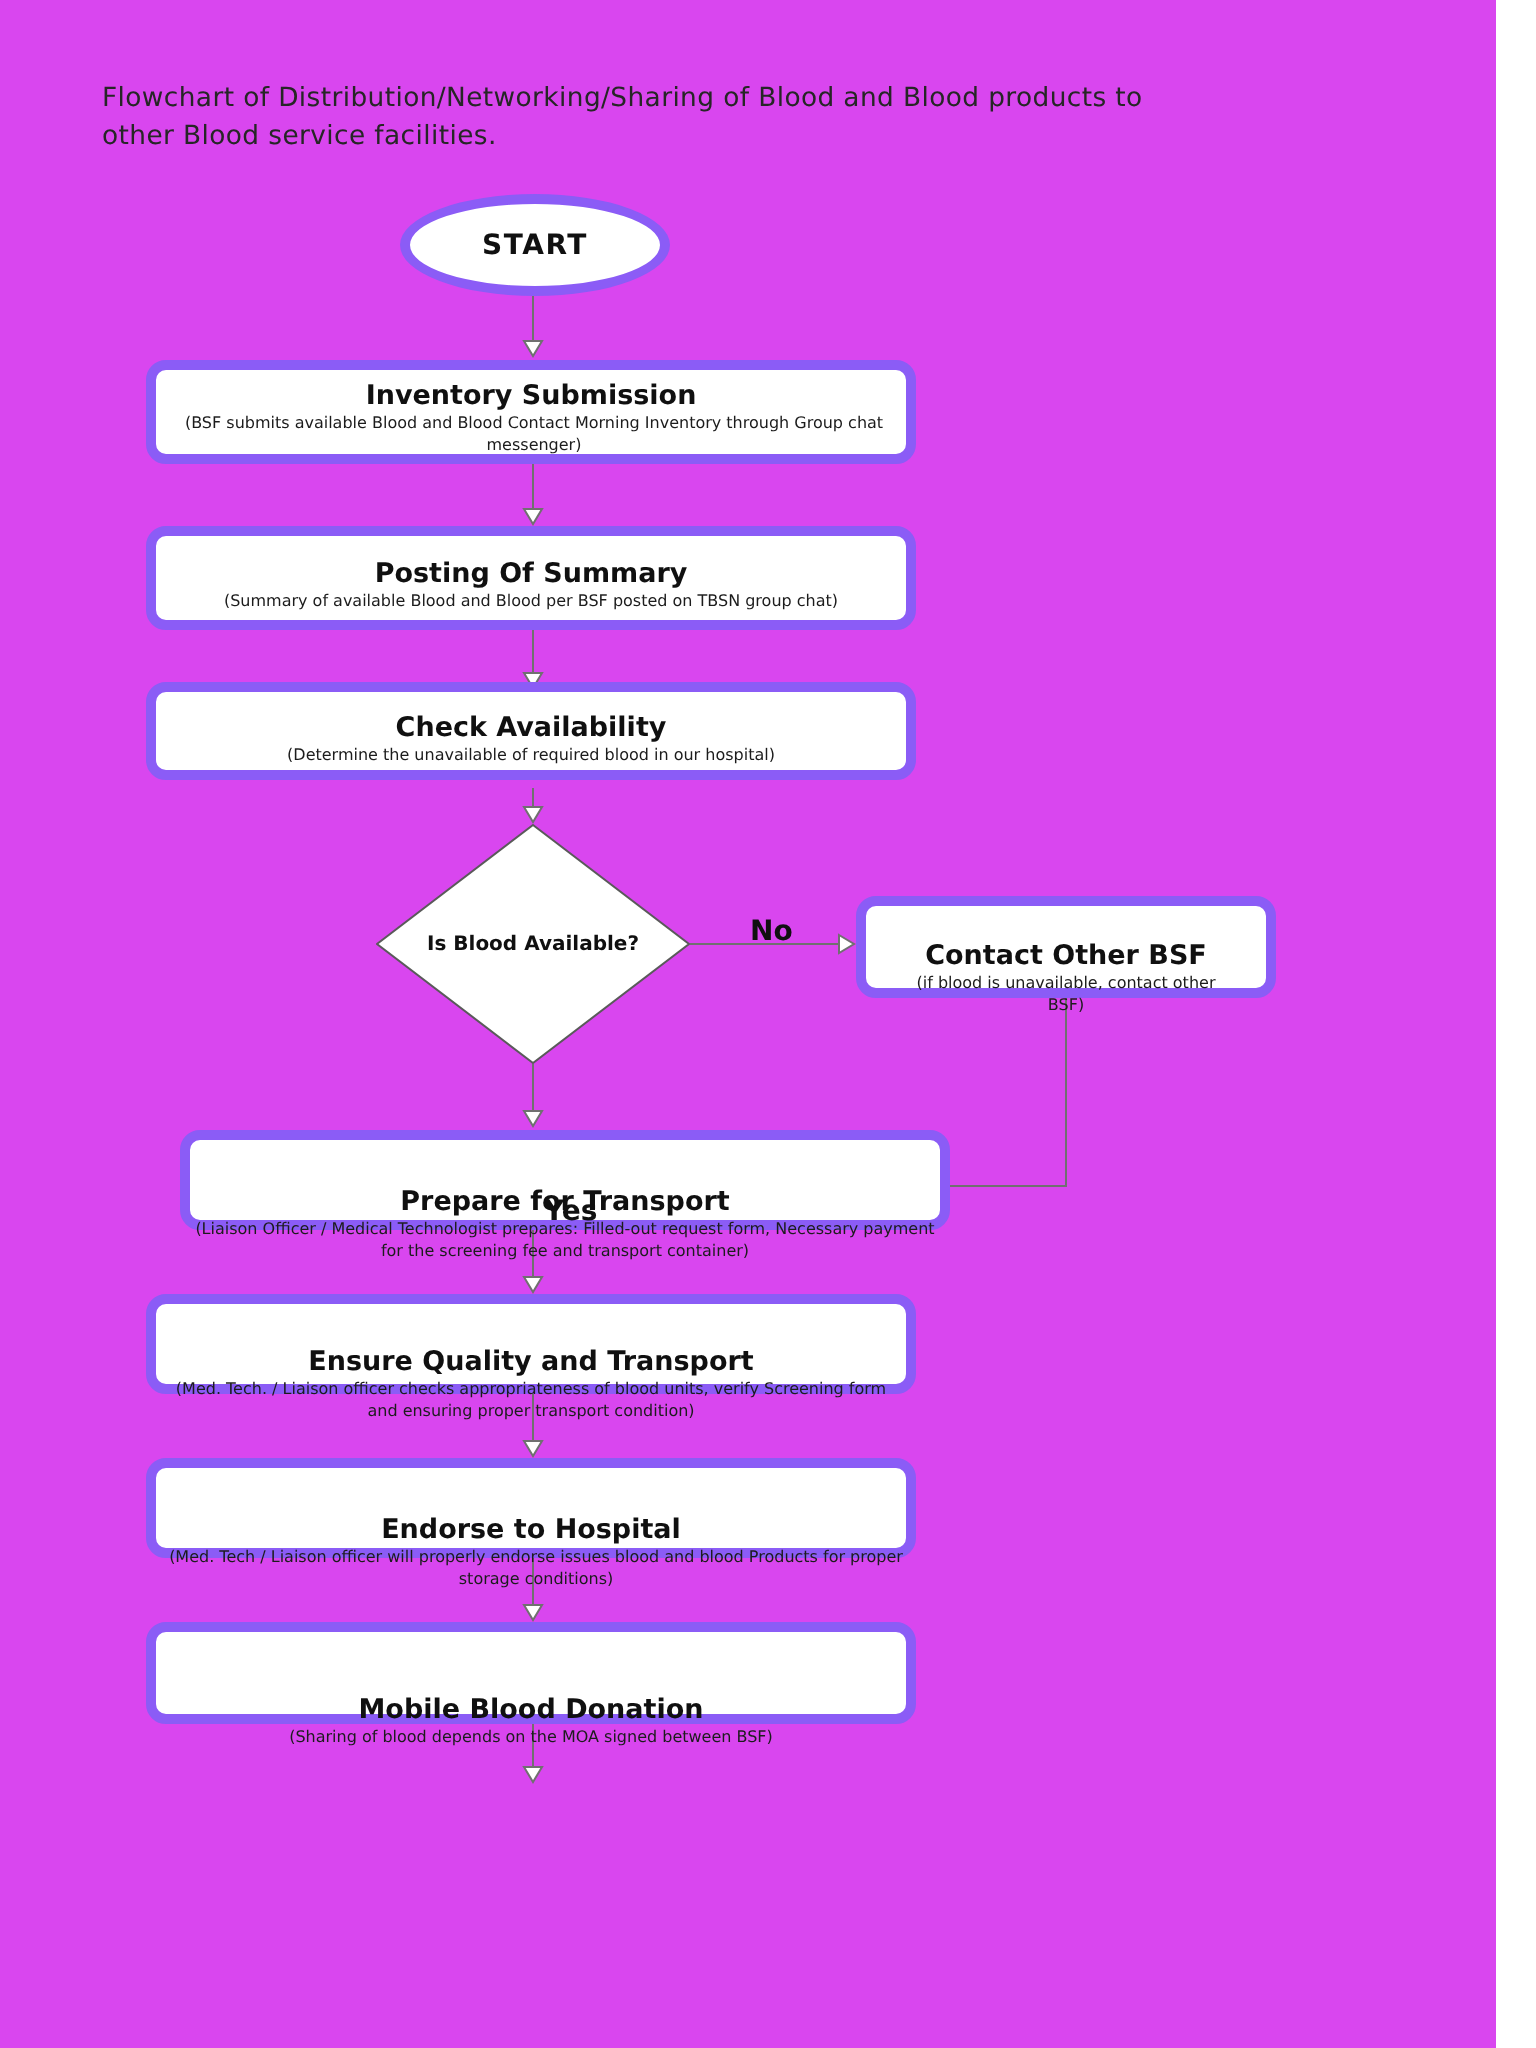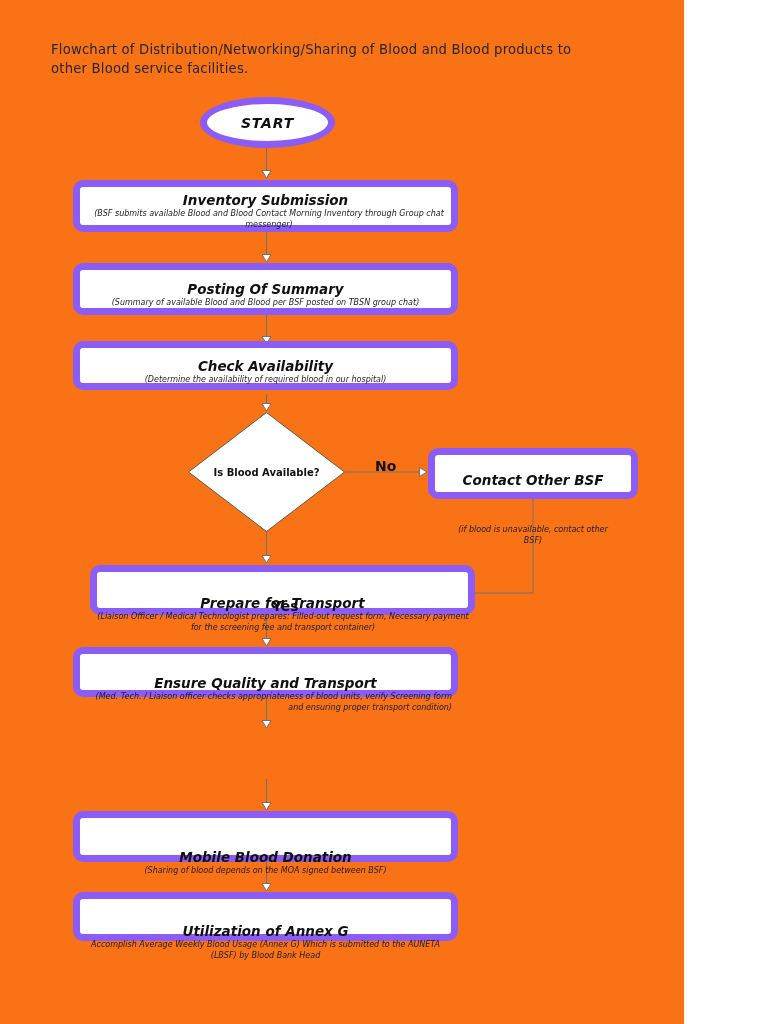--- a/index.html
+++ b/index.html
@@ -1,21 +1,21 @@
 <!DOCTYPE html>
 <html><head>
 <meta charset="utf-8">
 <style>
   * { margin: 0; padding: 0; box-sizing: border-box; }
   html, body { background: #ffffff; }
   .page {
     position: relative;
-    width: 684px;
+    width: 748px;
     height: 1024px;
-    background: #f97316;
+    background: #d946ef;
     overflow: hidden;
     font-family: "DejaVu Sans", "Liberation Sans", sans-serif;
   }
   .doc-title {
     position: absolute;
     left: 51px;
     top: 40px;
     width: 640px;
     font-size: 13.2px;
     line-height: 19px;
@@ -24,23 +24,22 @@
   }
   .connectors {
     position: absolute;
     left: 0; top: 0;
     z-index: 1;
   }
   .node {
     position: absolute;
     z-index: 2;
     background: #ffffff;
-    border: 7px solid #8b5cf6;
+    border: 5px solid #8b5cf6;
     border-radius: 10px;
-    font-style: italic;
   }
   .ncontent {
     position: absolute;
     left: 0;
     width: 100%;
     text-align: center;
   }
   .ntitle {
     font-size: 13.5px;
     font-weight: 700;
@@ -158,63 +157,63 @@
   <div class="node" style="left:73px;top:263px;width:385px;height:52px;">
     <div class="ncontent" style="top:11px;">
       <div class="ntitle">Posting Of Summary</div>
       <div class="nsub">(Summary of available Blood and Blood per BSF posted on TBSN group chat)</div>
     </div>
   </div>
 
   <div class="node" style="left:73px;top:341px;width:385px;height:49px;">
     <div class="ncontent" style="top:10px;">
       <div class="ntitle">Check Availability</div>
-      <div class="nsub">(Determine the availability of required blood in our hospital)</div>
+      <div class="nsub">(Determine the unavailable of required blood in our hospital)</div>
     </div>
   </div>
 
   <div class="diamond" style="left:188px;top:412px;width:157px;height:120px;">
     <svg width="157" height="120" viewBox="0 0 157 120">
       <polygon points="78.5,0.5 156.5,60 78.5,119.5 0.5,60" fill="#ffffff" stroke="#5a5a5a" stroke-width="1"></polygon>
     </svg>
     <div class="dlabel">Is Blood Available?</div>
   </div>
 
   <div class="edge-label" style="left:375px;top:458px;">No</div>
   <div class="edge-label" style="left:272px;top:558px;margin-top:40px;">Yes</div>
 
   <div class="node" style="left:428px;top:448px;width:210px;height:51px;">
     <div class="ncontent" style="top:17px;">
       <div class="ntitle">Contact Other BSF</div>
-      <div class="nsub" style="width:170px;margin-top:36px;">(if blood is unavailable, contact other BSF)</div>
+      <div class="nsub" style="width:170px;">(if blood is unavailable, contact other BSF)</div>
     </div>
   </div>
 
   <div class="node" style="left:90px;top:565px;width:385px;height:50px;">
     <div class="ncontent" style="top:23px;">
       <div class="ntitle">Prepare for Transport</div>
       <div class="nsub" style="width:372px;">(Liaison Officer / Medical Technologist prepares: Filled-out request form, Necessary payment for the screening fee and transport container)</div>
     </div>
   </div>
 
   <div class="node" style="left:73px;top:647px;width:385px;height:50px;">
     <div class="ncontent" style="top:21px;">
       <div class="ntitle">Ensure Quality and Transport</div>
-      <div class="nsub" style="width:372px;text-align:right;">(Med. Tech. / Liaison officer checks appropriateness of blood units, verify Screening form and ensuring proper transport condition)</div>
-    </div>
-  </div>
-
+      <div class="nsub" style="width:372px;">(Med. Tech. / Liaison officer checks appropriateness of blood units, verify Screening form and ensuring proper transport condition)</div>
+    </div>
+  </div>
+
+  <div class="node" style="left:73px;top:729px;width:385px;height:50px;">
+    <div class="ncontent" style="top:23px;">
+      <div class="ntitle">Endorse to Hospital</div>
+      <div class="nsub" style="width:380px;">(Med. Tech / Liaison officer will properly endorse issues blood and blood Products for proper storage conditions)</div>
+    </div>
+  </div>
 
   <div class="node" style="left:73px;top:811px;width:385px;height:51px;">
     <div class="ncontent" style="top:31px;">
       <div class="ntitle">Mobile Blood Donation</div>
       <div class="nsub">(Sharing of blood depends on the MOA signed between BSF)</div>
     </div>
   </div>
 
-  <div class="node" style="left:73px;top:892px;width:385px;height:49px;">
-    <div class="ncontent" style="top:24px;">
-      <div class="ntitle">Utilization of Annex G</div>
-      <div class="nsub" style="width:356px;">Accomplish Average Weekly Blood Usage (Annex G) Which is submitted to the AUNETA (LBSF) by Blood Bank Head</div>
-    </div>
-  </div>
 
 </div>
 
 </body></html>

